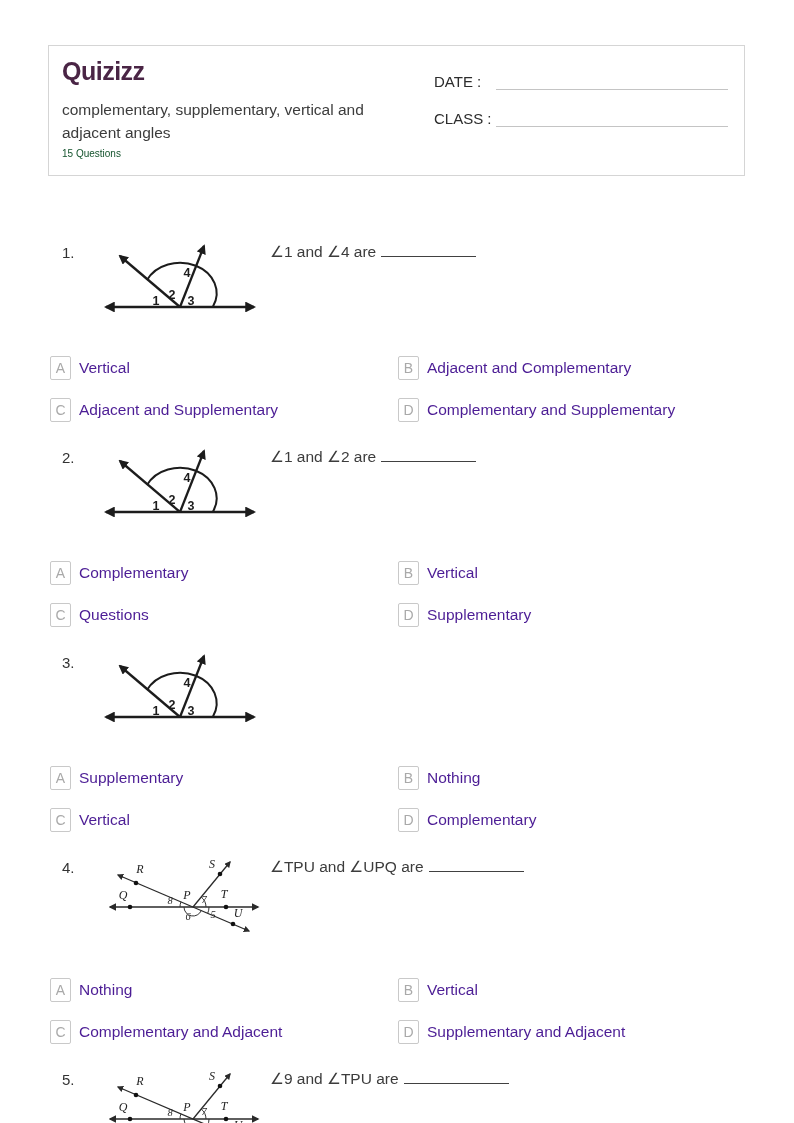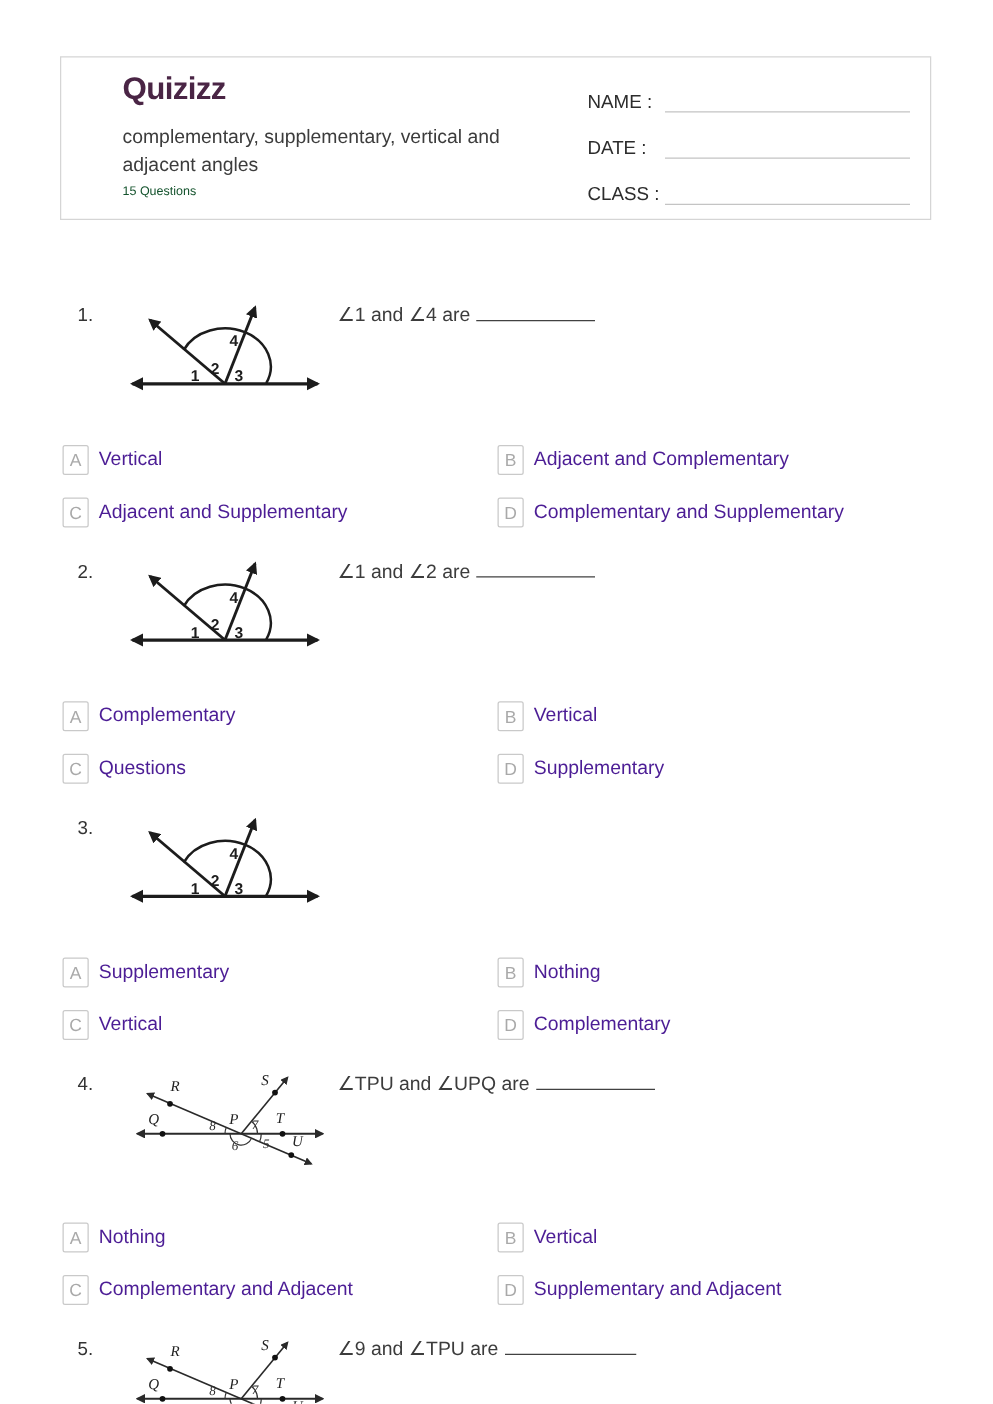--- a/index.html
+++ b/index.html
@@ -8,21 +8,21 @@
     width:794px; height:1123px; overflow:hidden; position:relative;
     font-family:"Liberation Sans", sans-serif; color:#3a3a3a;
   }
 
   
   .header-box {
     position:absolute; left:48px; top:45px; width:697px; height:131px;
     border:1px solid #d5d5d5; display:flex; padding:12px 16px 10px 13px;
     background:#fff;
   }
-  .header-left { width:352px;margin-left:36px; }
+  .header-left { width:352px; }
   .logo {
     font-size:25px; font-weight:bold; color:#4a2545;
     letter-spacing:-0.5px; line-height:26px;
   }
   .title {
     margin-top:14px; font-size:15.5px; color:#3c3c3c;
     line-height:1.5; width:345px;
   }
   .subtitle { font-size:10px; color:#14532d; margin-top:3px; }
   .header-right { flex:1; padding-top:10px; padding-left:20px; }
@@ -69,24 +69,20 @@
 </head>
 <body>
 
 <div class="header-box">
   <div class="header-left">
     <div class="logo">Quizizz</div>
     <div class="title">complementary, supplementary, vertical and adjacent angles</div>
     <div class="subtitle">15 Questions</div>
   </div>
   <div class="header-right">
-    <div class="field">
-      <span class="field-label">NAME :</span>
-      <span class="field-line"></span>
-    </div>
     <div class="field">
       <span class="field-label">DATE  :</span>
       <span class="field-line"></span>
     </div>
     <div class="field">
       <span class="field-label">CLASS :</span>
       <span class="field-line"></span>
     </div>
   </div>
 </div>

